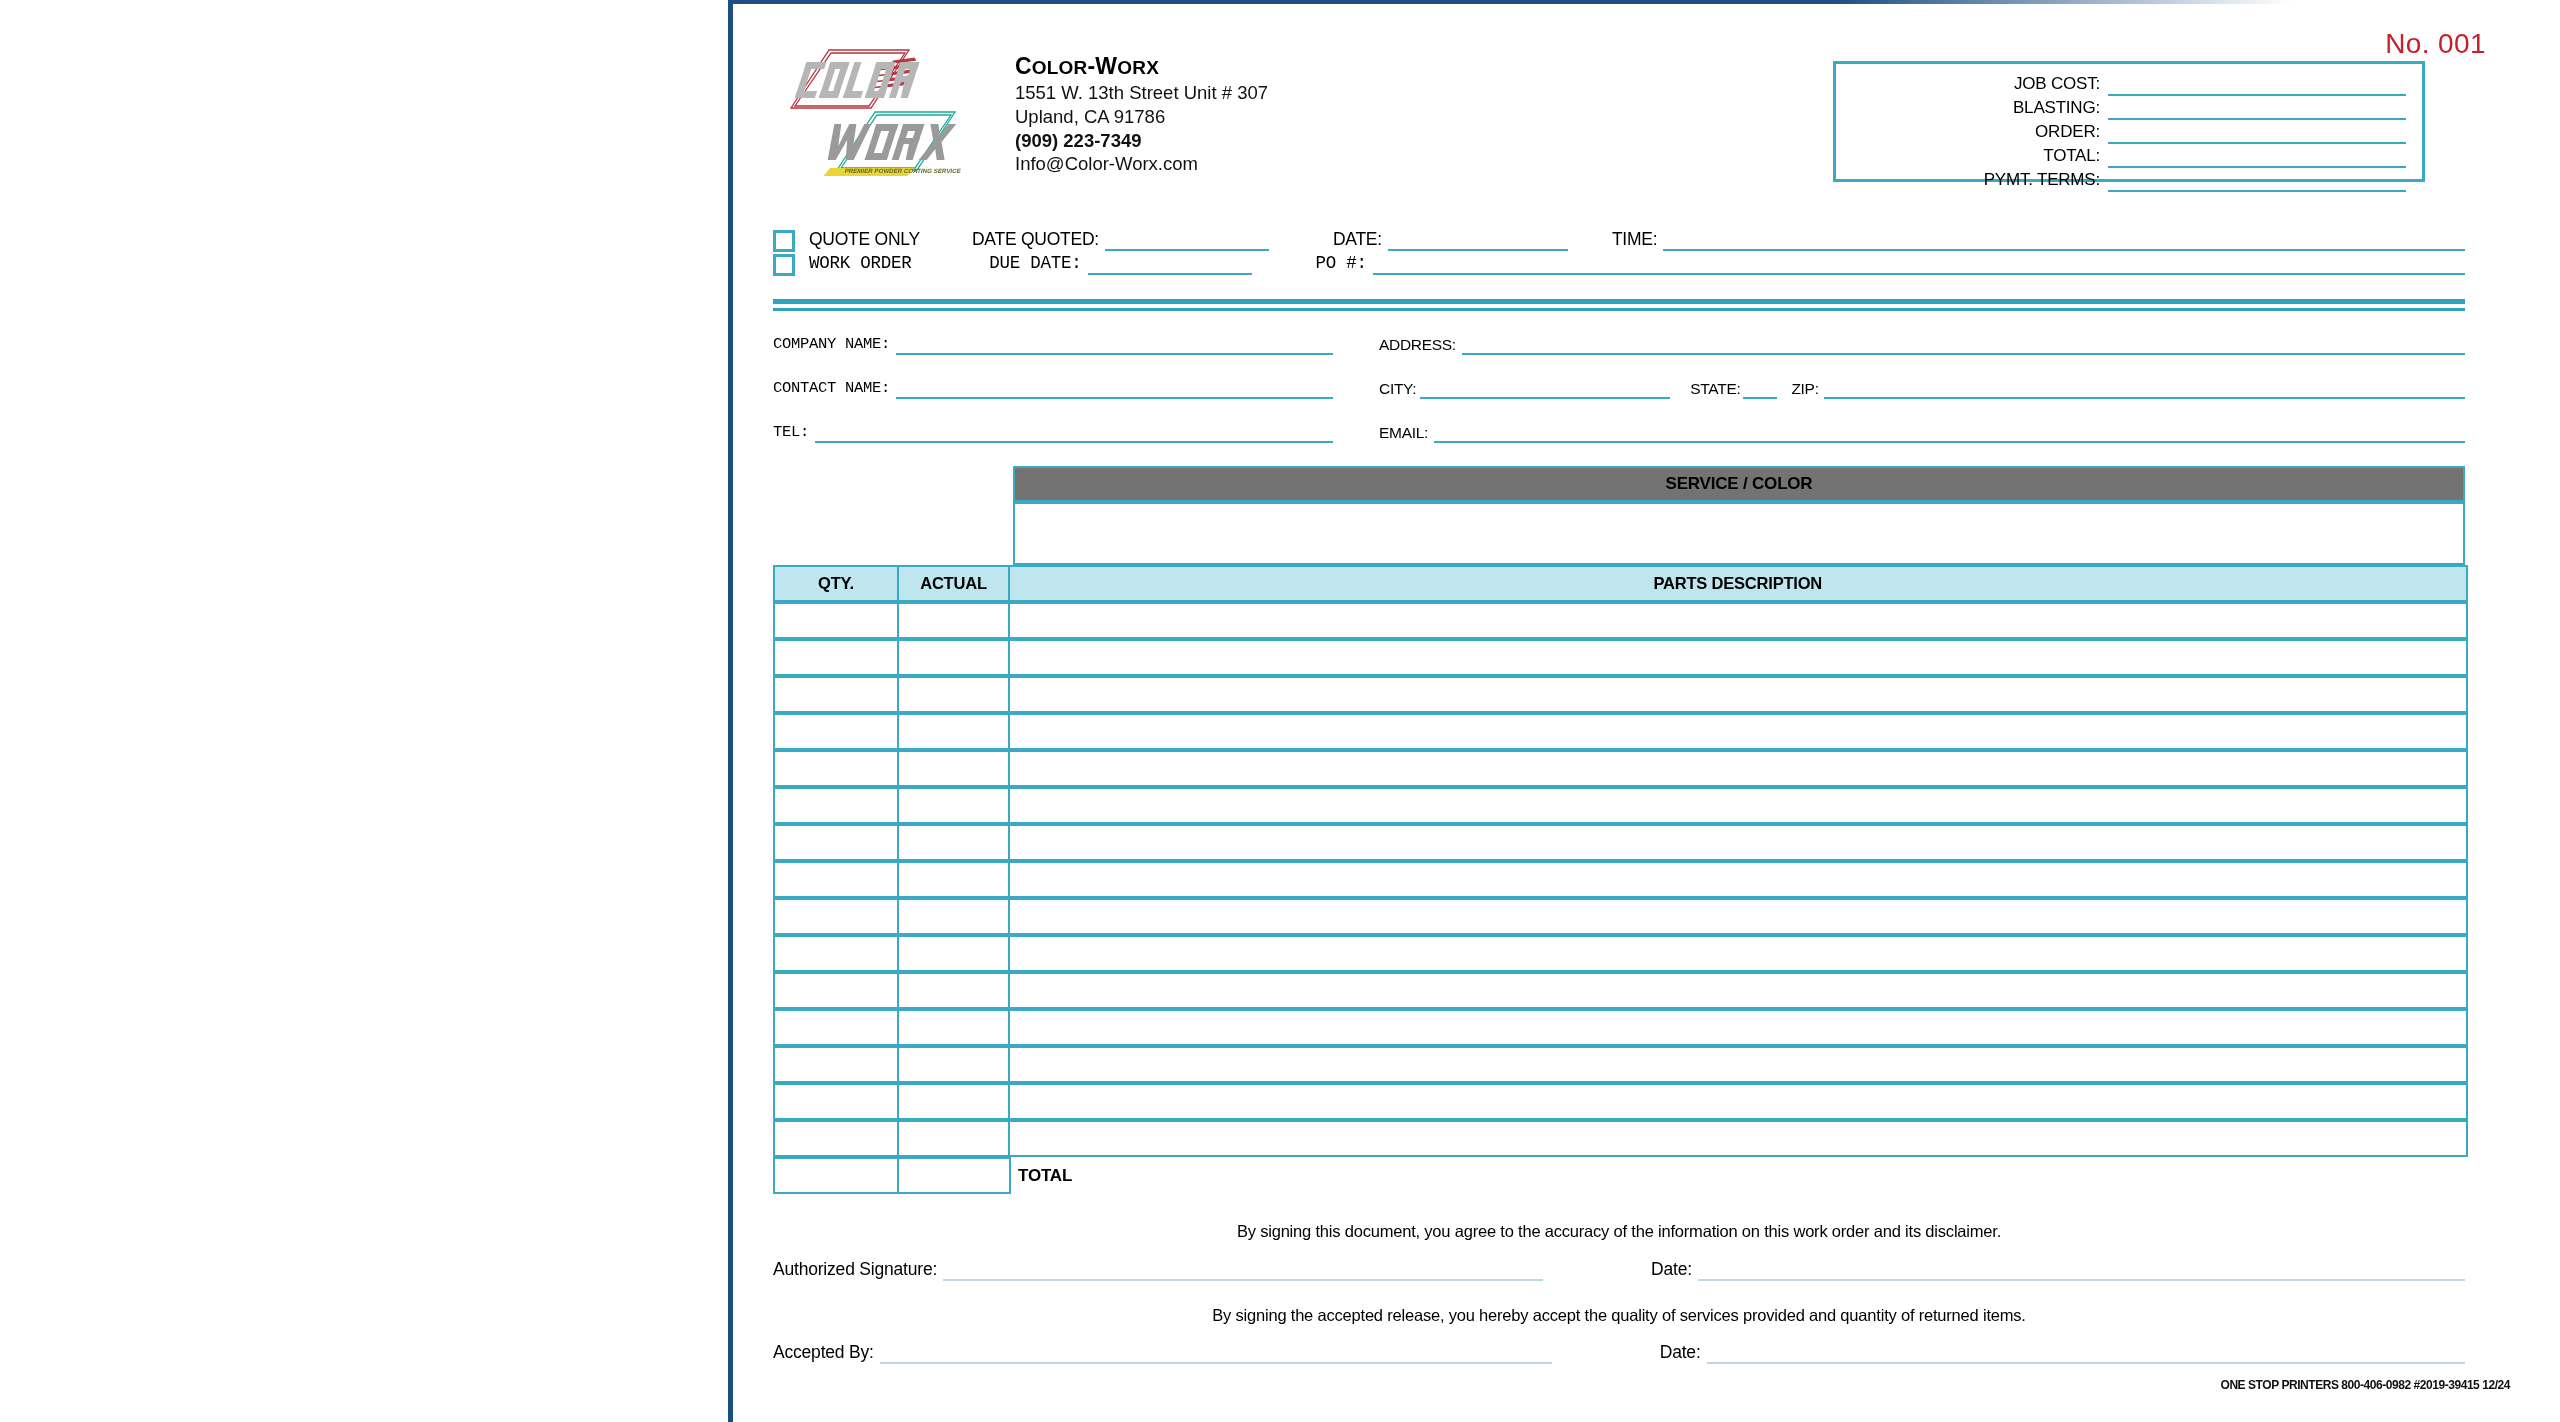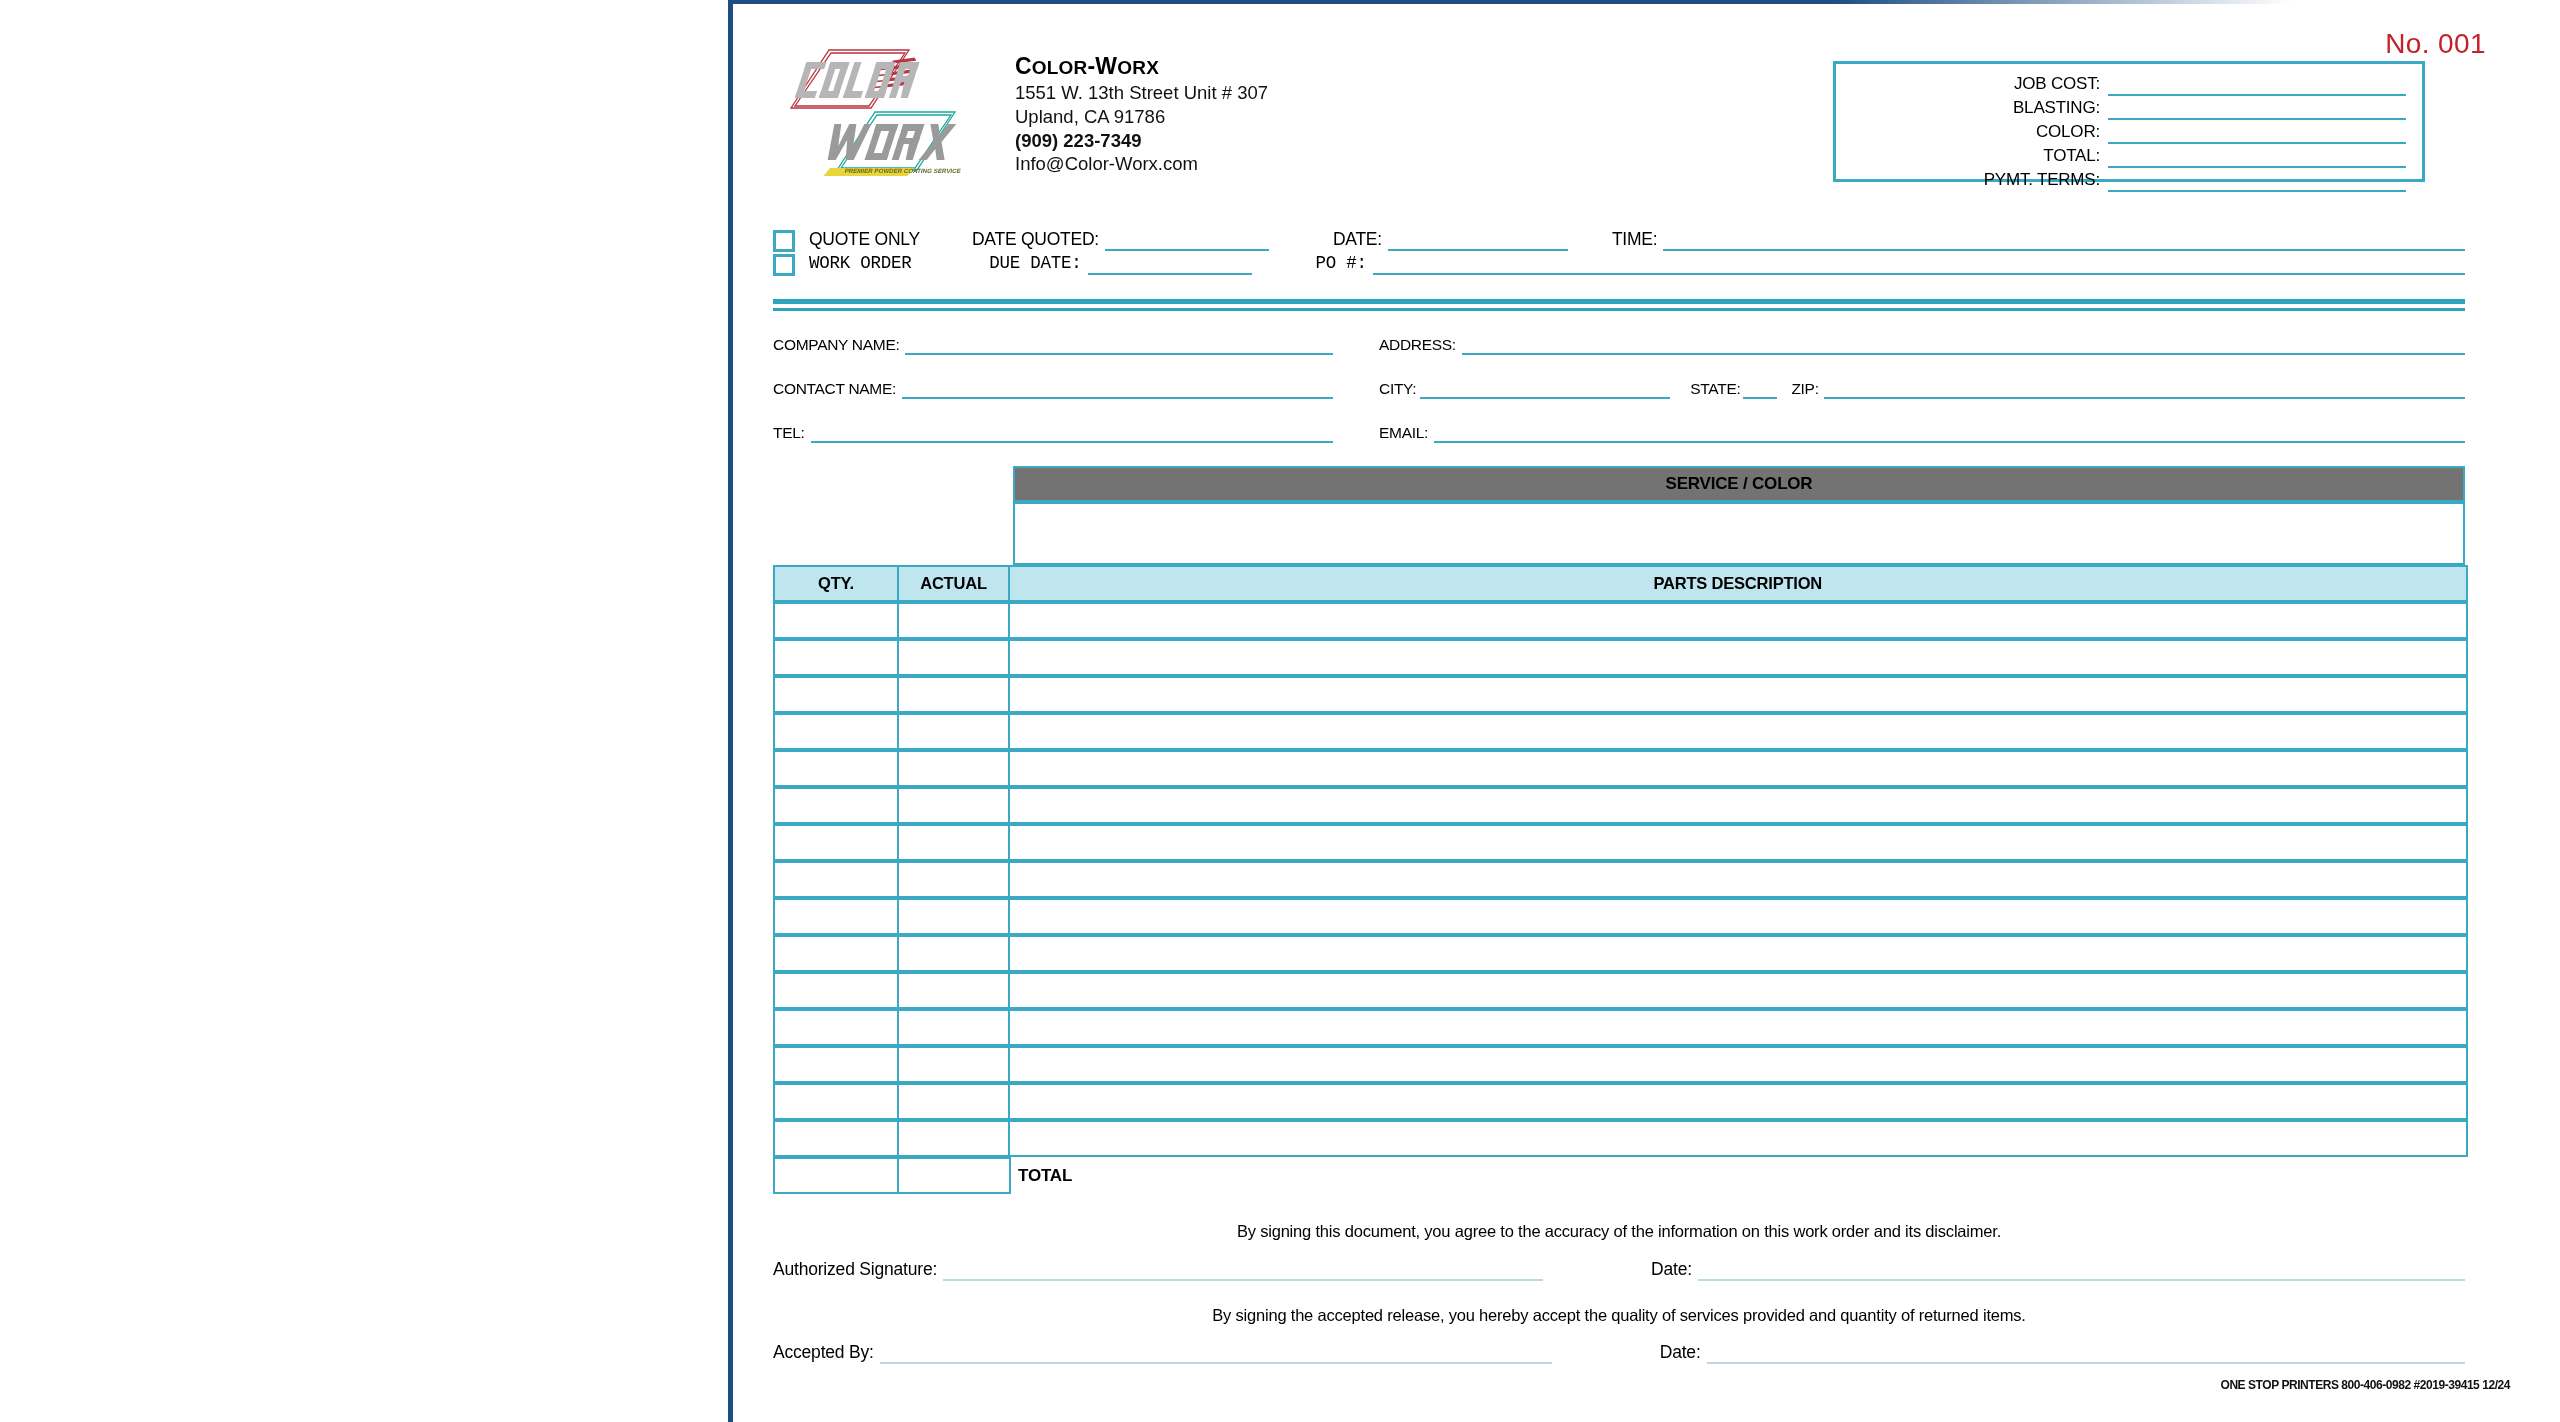--- a/index.html
+++ b/index.html
@@ -162,21 +162,21 @@
   .frow {
     position: absolute;
     display: flex;
     align-items: flex-end;
     height: 24px;
     white-space: nowrap;
   }
   #frow1 { left: 40px; top: 327px; width: 1692px; }
   #frow2 { left: 40px; top: 371px; width: 1692px; }
   #frow3 { left: 40px; top: 415px; width: 1692px; }
-  .fleft  { display:flex; align-items:flex-end; width: 560px; }
+  .fleft  { display:flex; align-items:flex-end; width: 560px; font-family: Liberation Mono, monospace; }
   .fgap   { width: 46px; flex:0 0 auto; }
   .fright { display:flex; align-items:flex-end; flex:1 1 auto; }
   .flbl {
     font-size: 15.5px;
     font-weight: 500;
     letter-spacing: -0.3px;
     line-height: 1;
     position: relative;
     top: -3px;
     flex: 0 0 auto;
@@ -409,21 +409,21 @@
   <div id="cost-box">
     <div class="cost-row" style="margin-top:8px;">
       <div class="cost-label">JOB COST:</div>
       <div class="cost-rule"></div>
     </div>
     <div class="cost-row">
       <div class="cost-label">BLASTING:</div>
       <div class="cost-rule"></div>
     </div>
     <div class="cost-row">
-      <div class="cost-label">COLOR:</div>
+      <div class="cost-label">ORDER:</div>
       <div class="cost-rule"></div>
     </div>
     <div class="cost-row">
       <div class="cost-label">TOTAL:</div>
       <div class="cost-rule"></div>
     </div>
     <div class="cost-row">
       <div class="cost-label">PYMT. TERMS:</div>
       <div class="cost-rule"></div>
     </div>

